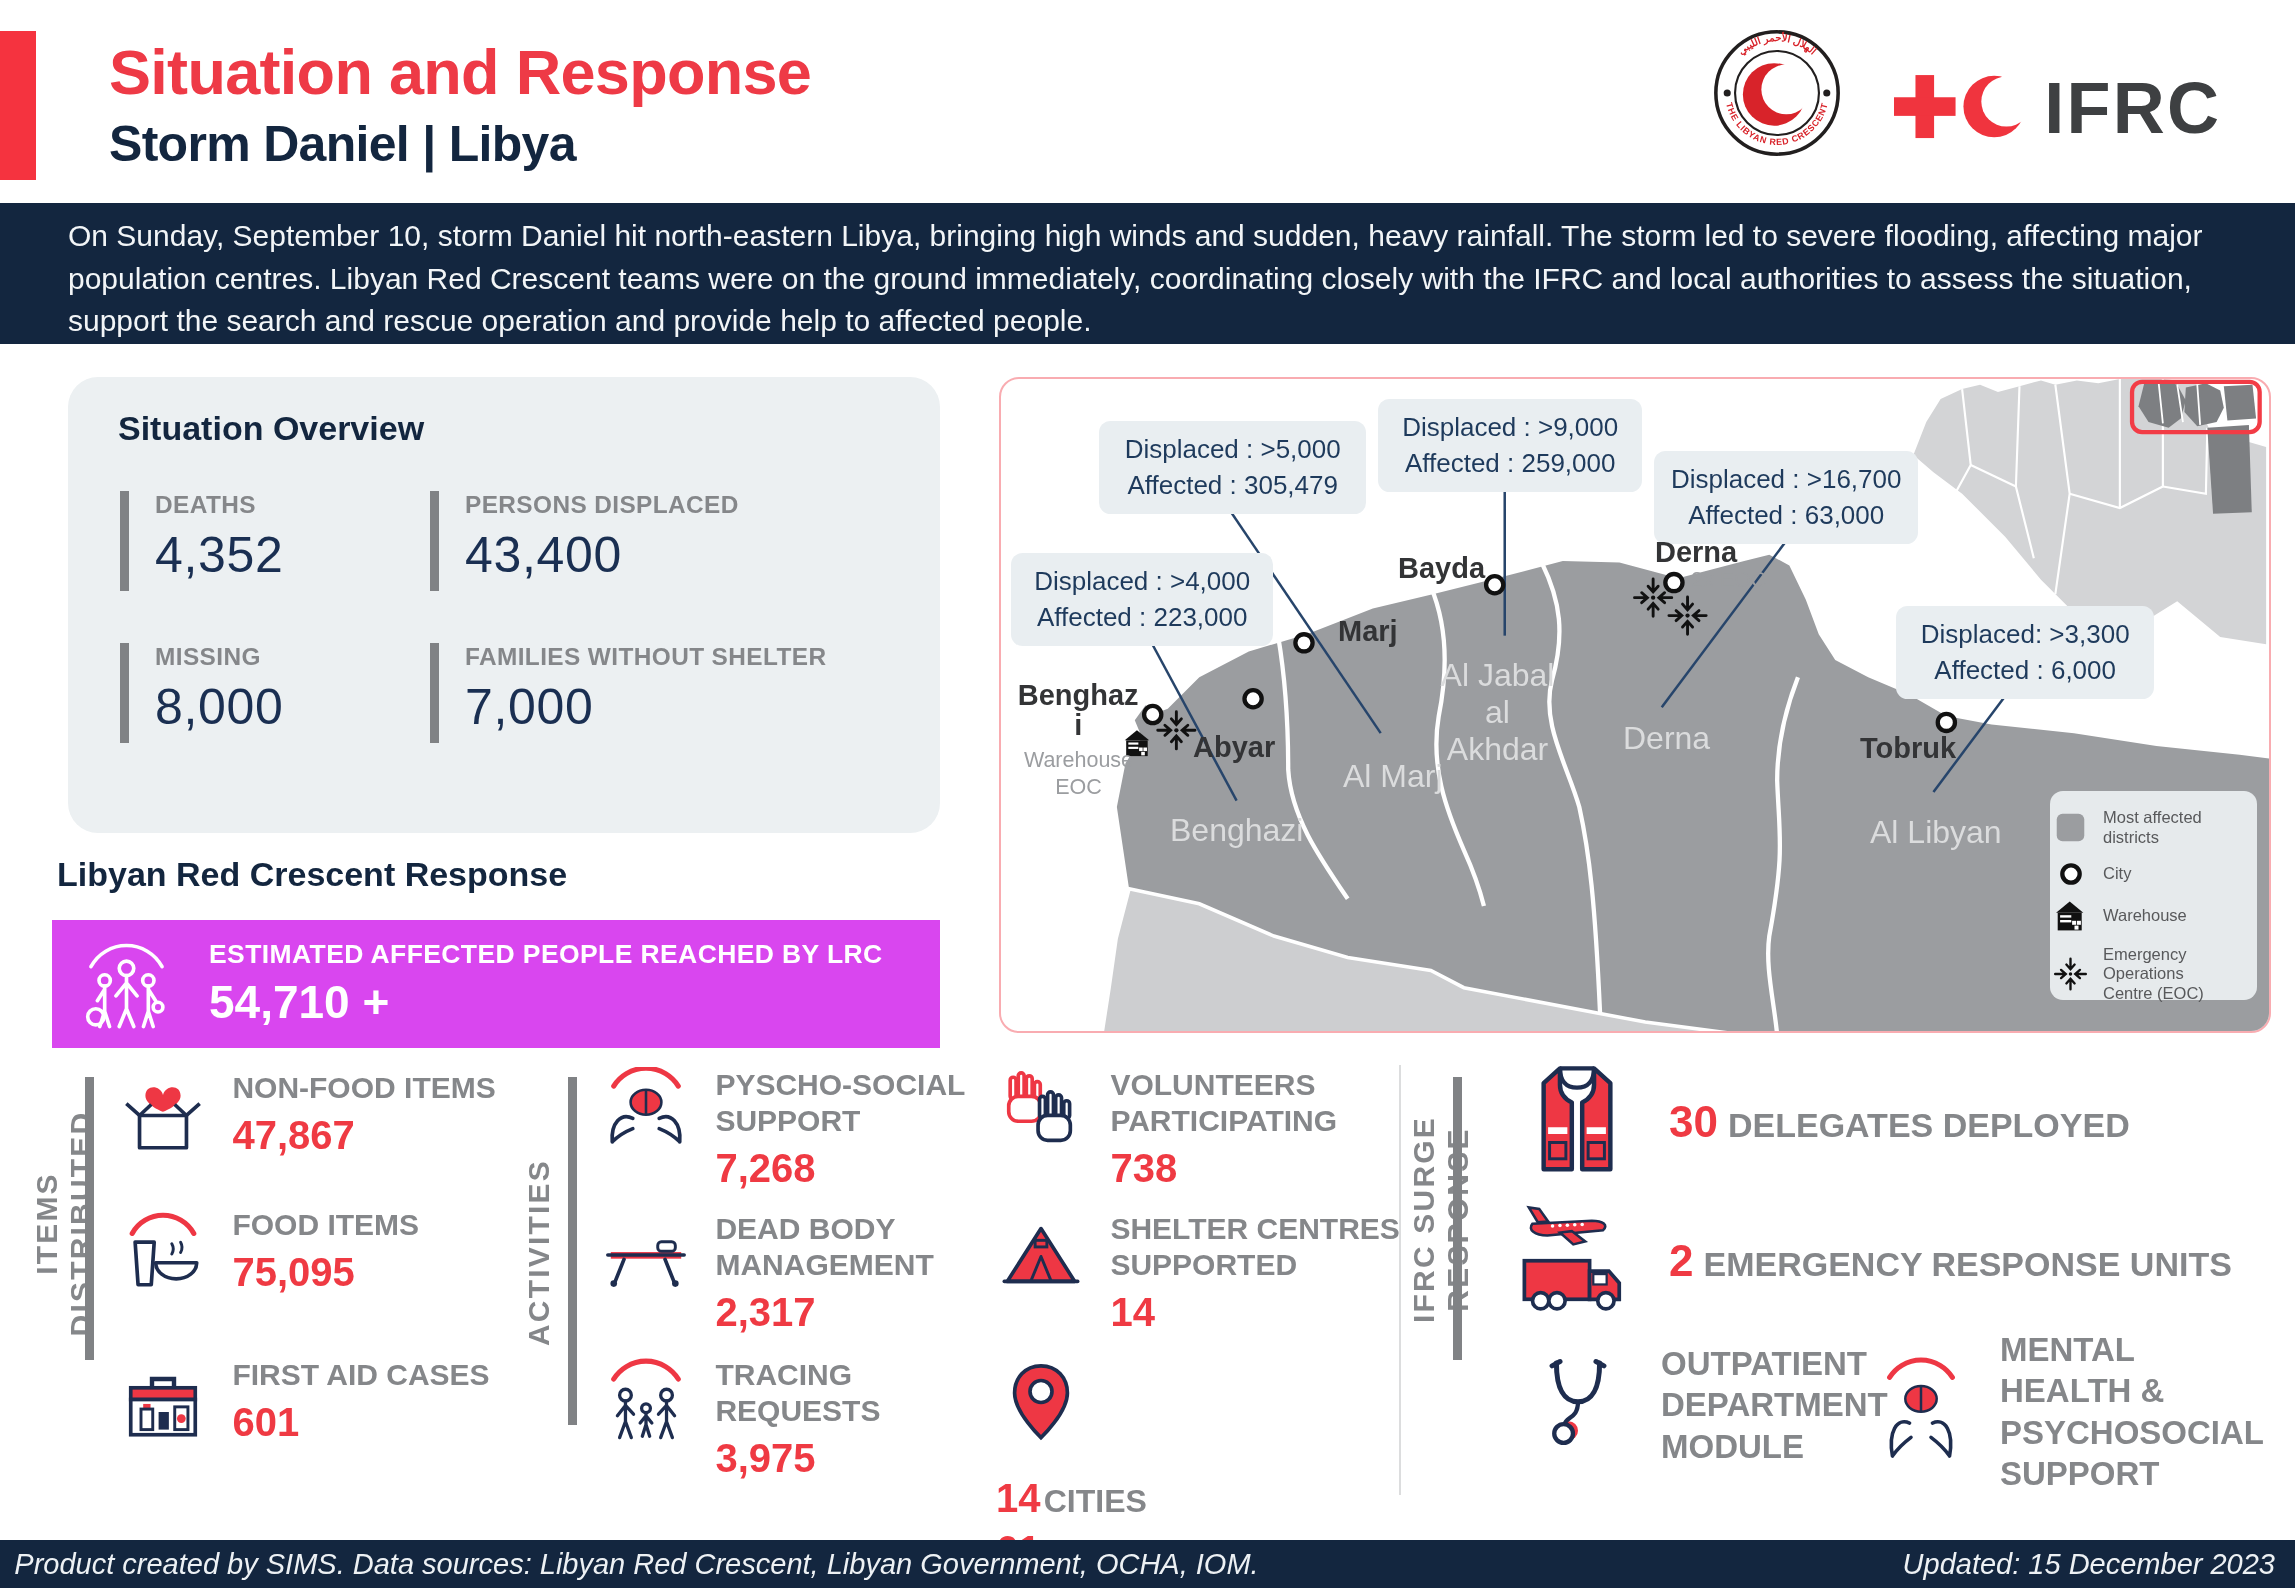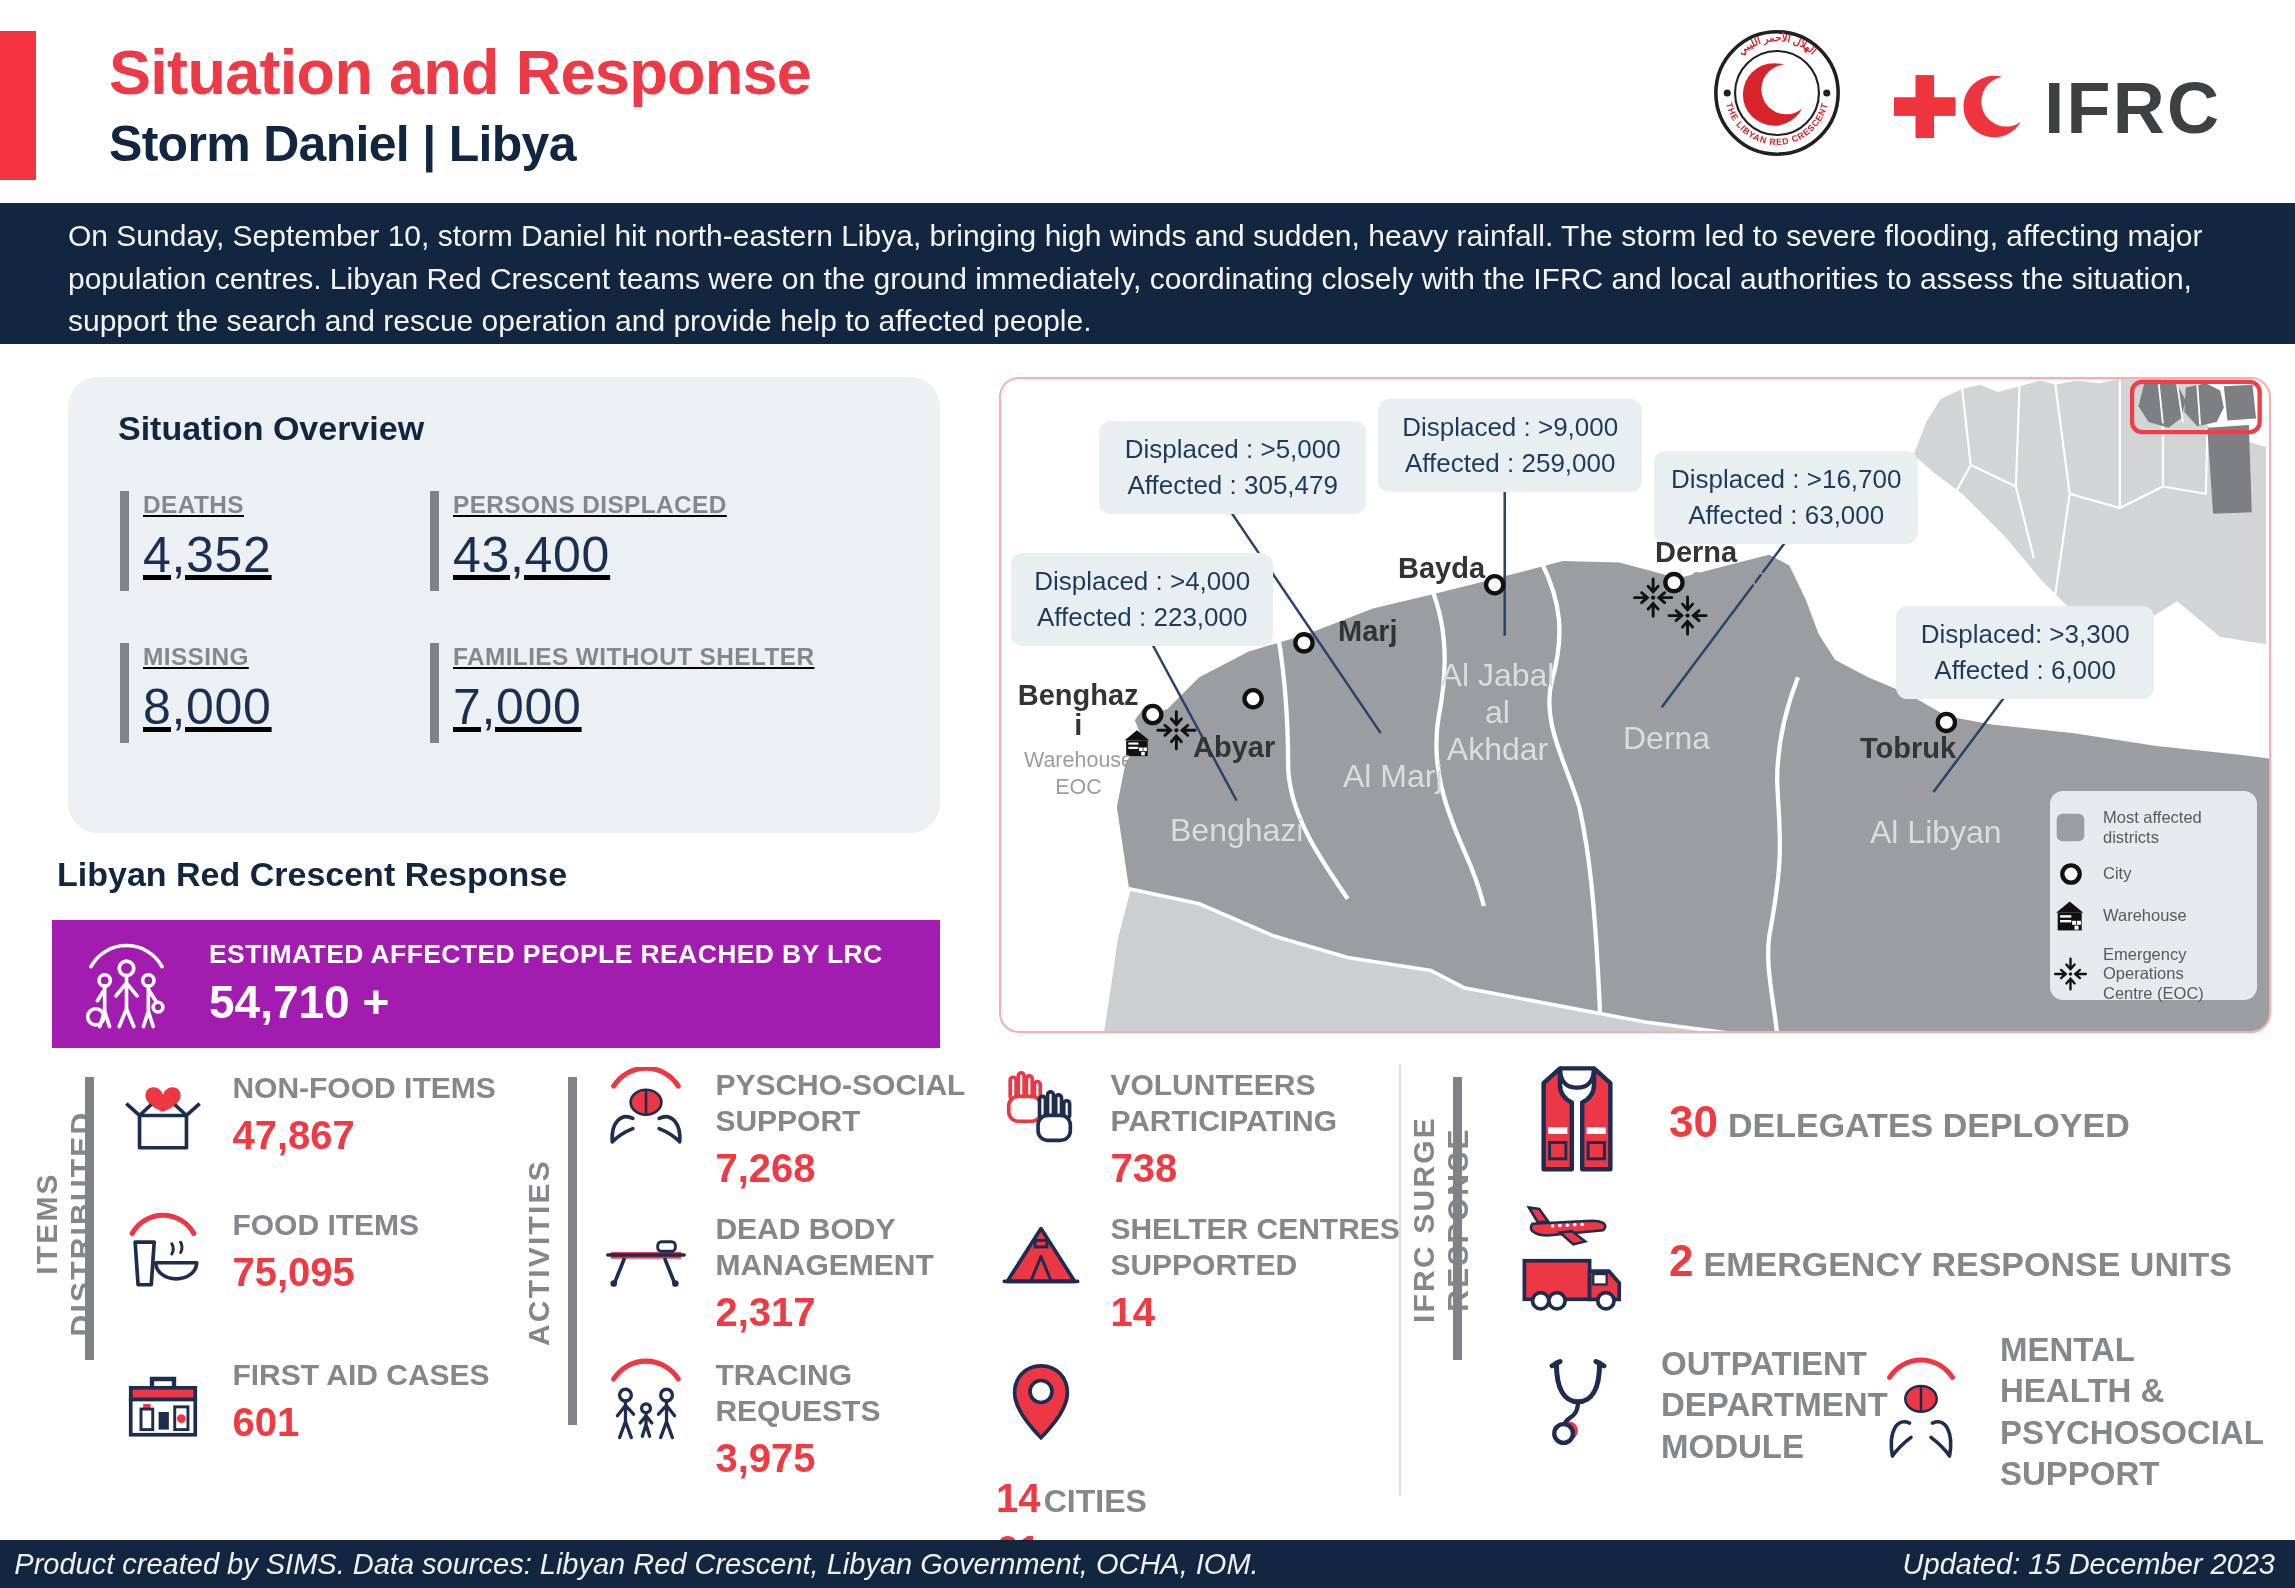--- a/index.html
+++ b/index.html
@@ -16,31 +16,31 @@
   .ifrc-logo{left:1894px;top:72px;display:flex;align-items:center;gap:14.3px;}
   .ifrc-word{font-size:72px;font-weight:800;color:#3E4042;letter-spacing:2.2px;line-height:1;}
 
   
   .intro-band{left:0;top:203px;width:2295px;height:141px;background:#13263F;}
   .intro-text{left:68px;top:215px;width:2159px;font-size:30px;line-height:1.42;color:#F2F5F7;font-weight:400;}
 
   
   .overview-card{left:68px;top:377px;width:872px;height:456px;background:#ECF0F2;border-radius:30px;}
   .overview-title{left:118px;top:409px;font-size:34px;font-weight:800;color:#13263F;}
-  .stat{position:absolute;border-left:9.3px solid #808285;padding-left:14px;text-decoration:underline;}
+  .stat{position:absolute;border-left:9.3px solid #808285;padding-left:26px;}
   .stat-label{font-size:24.4px;font-weight:700;color:#85878A;letter-spacing:0.4px;}
   .stat-value{font-size:50px;font-weight:400;color:#1A2F52;margin-top:7.2px;letter-spacing:0.7px;}
   .stat1{left:120px;top:491px;width:273px;height:100px;}
   .stat2{left:430px;top:491px;width:402px;height:100px;}
   .stat3{left:120px;top:643px;width:273px;height:100px;}
   .stat4{left:430px;top:643px;width:402px;height:100px;}
 
   
   .lrc-heading{left:57px;top:855px;font-size:34px;font-weight:800;color:#13263F;}
-  .lrc-banner{left:52px;top:920px;width:888px;height:128px;background:#a21caf;display:flex;align-items:center;}
+  .lrc-banner{left:52px;top:920px;width:888px;height:128px;background:#d946ef;display:flex;align-items:center;}
   .banner-icon{margin-left:20px;width:108px;flex:0 0 108px;display:flex;justify-content:center;}
   .banner-text{margin-left:29px;}
   .banner-label{font-size:26.5px;font-weight:800;color:#ffffff;letter-spacing:0.4px;}
   .banner-value{font-size:46px;font-weight:800;color:#ffffff;margin-top:5.7px;}
 
   
   .map-panel{left:999px;top:377px;width:1272px;height:656px;border:2.9px solid #F9ACB1;border-radius:20px;
              box-sizing:border-box;background:#ffffff;overflow:hidden;}
   .map-svg{position:absolute;left:0;top:0;}
   .callout{position:absolute;background:#E9EEF1;border-radius:11.5px;text-align:center;

